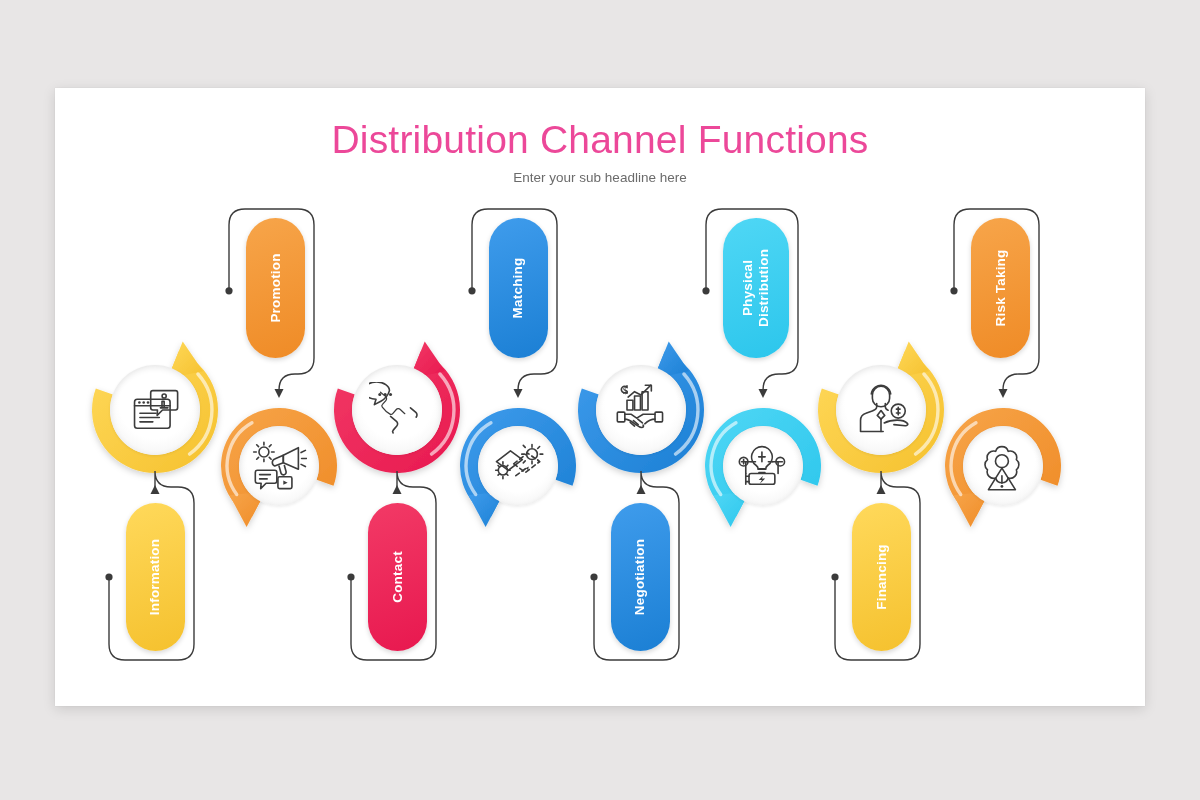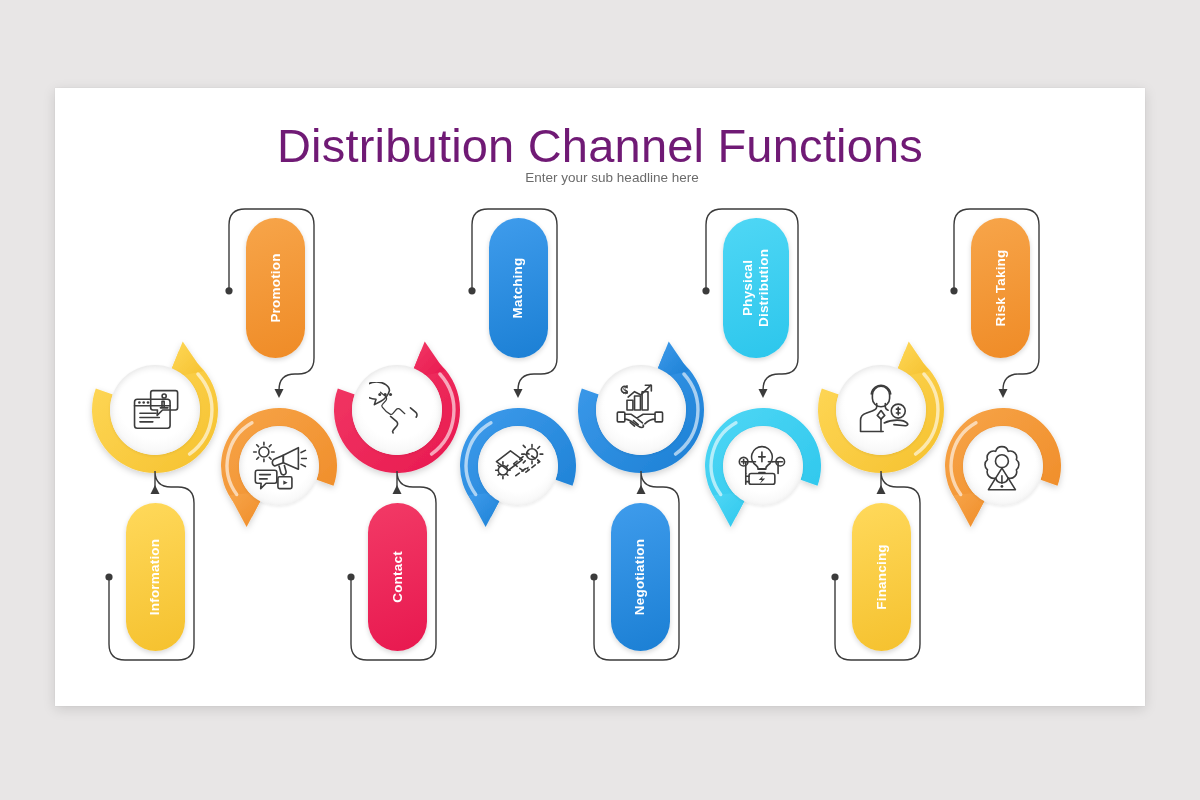--- a/index.html
+++ b/index.html
@@ -11,25 +11,25 @@
   #stage{position:relative;width:1200px;height:800px;}
 
   .slide{
     position:absolute;left:55px;top:88px;width:1090px;height:618px;
     background:#ffffff;
     box-shadow:0 3px 12px rgba(0,0,0,.13), 0 0 1px rgba(0,0,0,.10);
   }
 
   .title{
     position:absolute;left:0;top:30px;width:1090px;text-align:center;
-    font-size:47px;font-weight:400;color:#701a75;letter-spacing:.2px;
+    font-size:39px;font-weight:400;color:#ec4899;letter-spacing:.2px;
     white-space:nowrap;
   }
   .subtitle{
-    position:absolute;left:12px;top:82px;width:1090px;text-align:center;
+    position:absolute;left:0;top:82px;width:1090px;text-align:center;
     font-size:13.5px;font-weight:400;color:#6b6b6b;
   }
 
   
   #diagram{position:absolute;left:0;top:0;width:1090px;height:618px;}
   #svgLayer{position:absolute;left:0;top:0;width:1090px;height:618px;}
 
   
   .pill{
     position:absolute;border-radius:100px;

